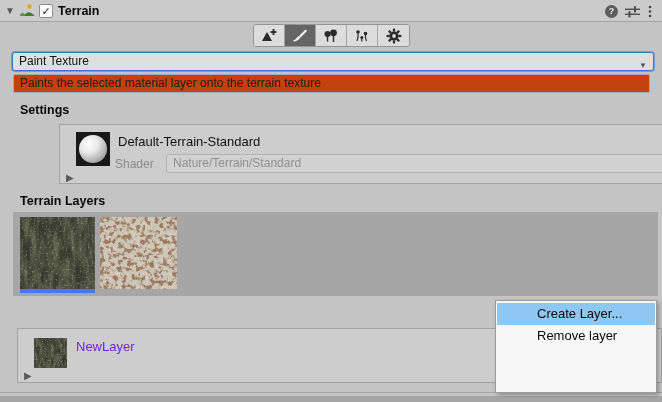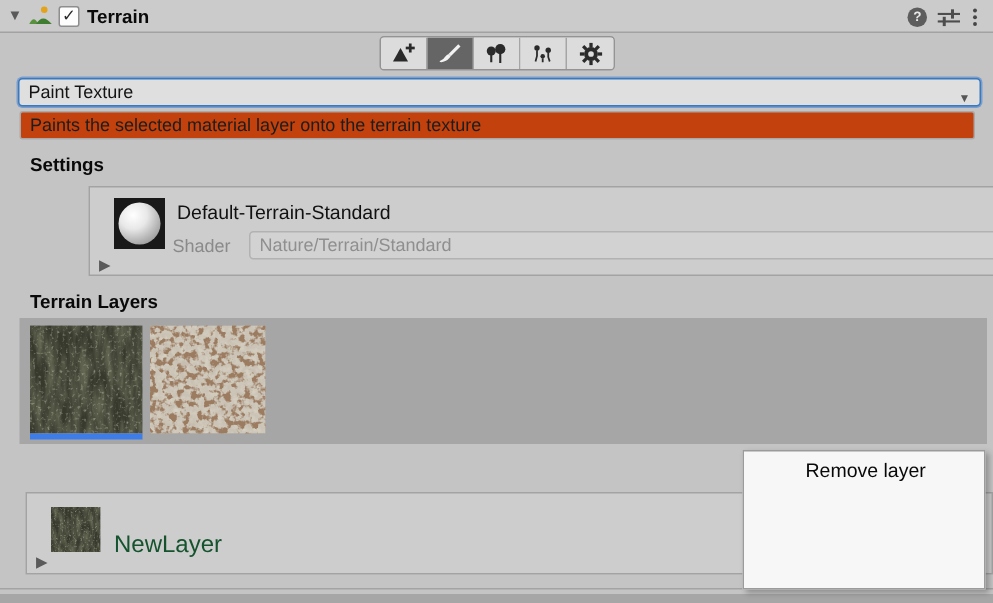--- a/index.html
+++ b/index.html
@@ -58,21 +58,21 @@
 
   
   .palette { left:13px; top:212px; width:645px; height:84px; background:#a6a6a6; }
   .thumb1 { left:7px; top:5px; width:75px; height:72px; }
   .thumb2 { left:87px; top:5px; width:77px; height:72px; }
   .sel-bar { left:7px; top:77px; width:75px; height:4px; background:#3e7de7; }
 
   
   .layer-box { left:17px; top:328px; width:645px; height:55px; }
   .layer-thumb { left:16px; top:9px; width:33px; height:30px; }
-  .layer-name { left:58px; top:26px; font-size:16px; color:#14532d; }
+  .layer-name { left:58px; top:10px; font-size:13px; color:#6d28d9; }
   .layer-foldout { left:6px; top:36px; }
 
   
   .bottom-line { left:0; top:392px; width:662px; height:1px; background:#a3a3a3; }
   .bottom-strip { left:0; top:396px; width:662px; height:6px; background:#a6a6a6; }
 
   
   .ctx-menu { left:495px; top:300px; width:162px; height:93px; background:#f7f7f7; border:1px solid #9b9b9b; box-shadow:2px 2px 4px rgba(0,0,0,.28); padding-top:2px; font-size:13px; }
   .ctx-item { height:22px; line-height:22px; padding-left:40px; margin:0 1px; color:#080808; }
   .ctx-item.hl { background:#8fc7f3; }
@@ -261,14 +261,15 @@
     </svg>
   </div>
   <span class="abs layer-name">NewLayer</span>
   <span class="abs foldout layer-foldout">▶</span>
 </div>
 
 <div class="abs bottom-line"></div>
 <div class="abs bottom-strip"></div>
 
 <div class="abs ctx-menu">
+  <div class="ctx-item hl">Create Layer...</div>
   <div class="ctx-item">Remove layer</div>
 </div>
 
 </body></html>

